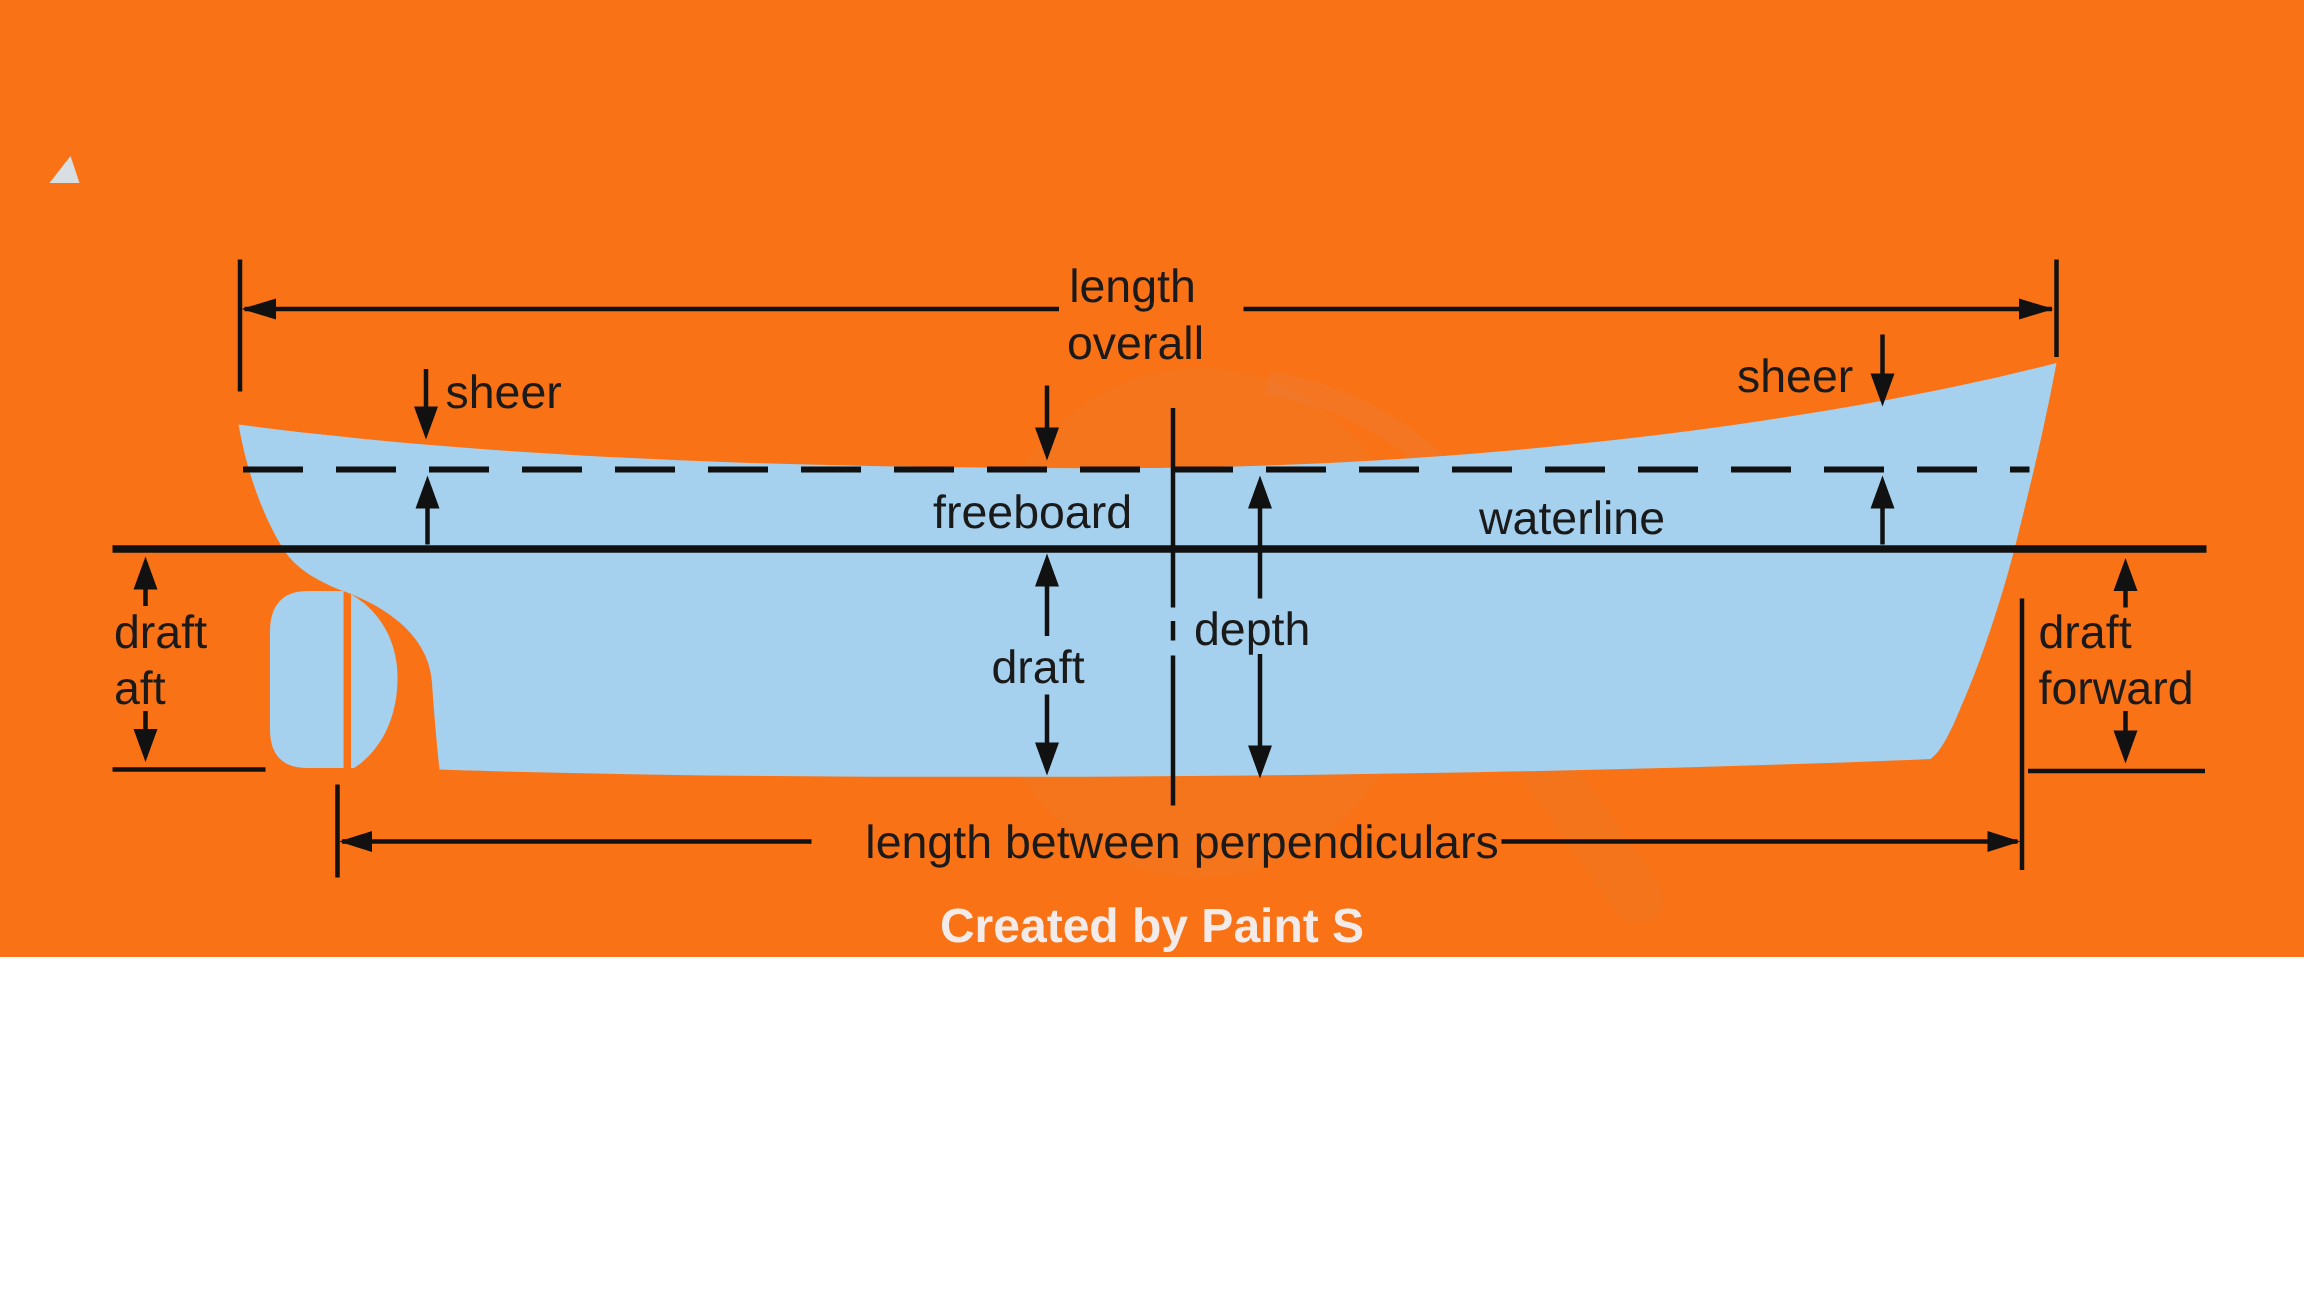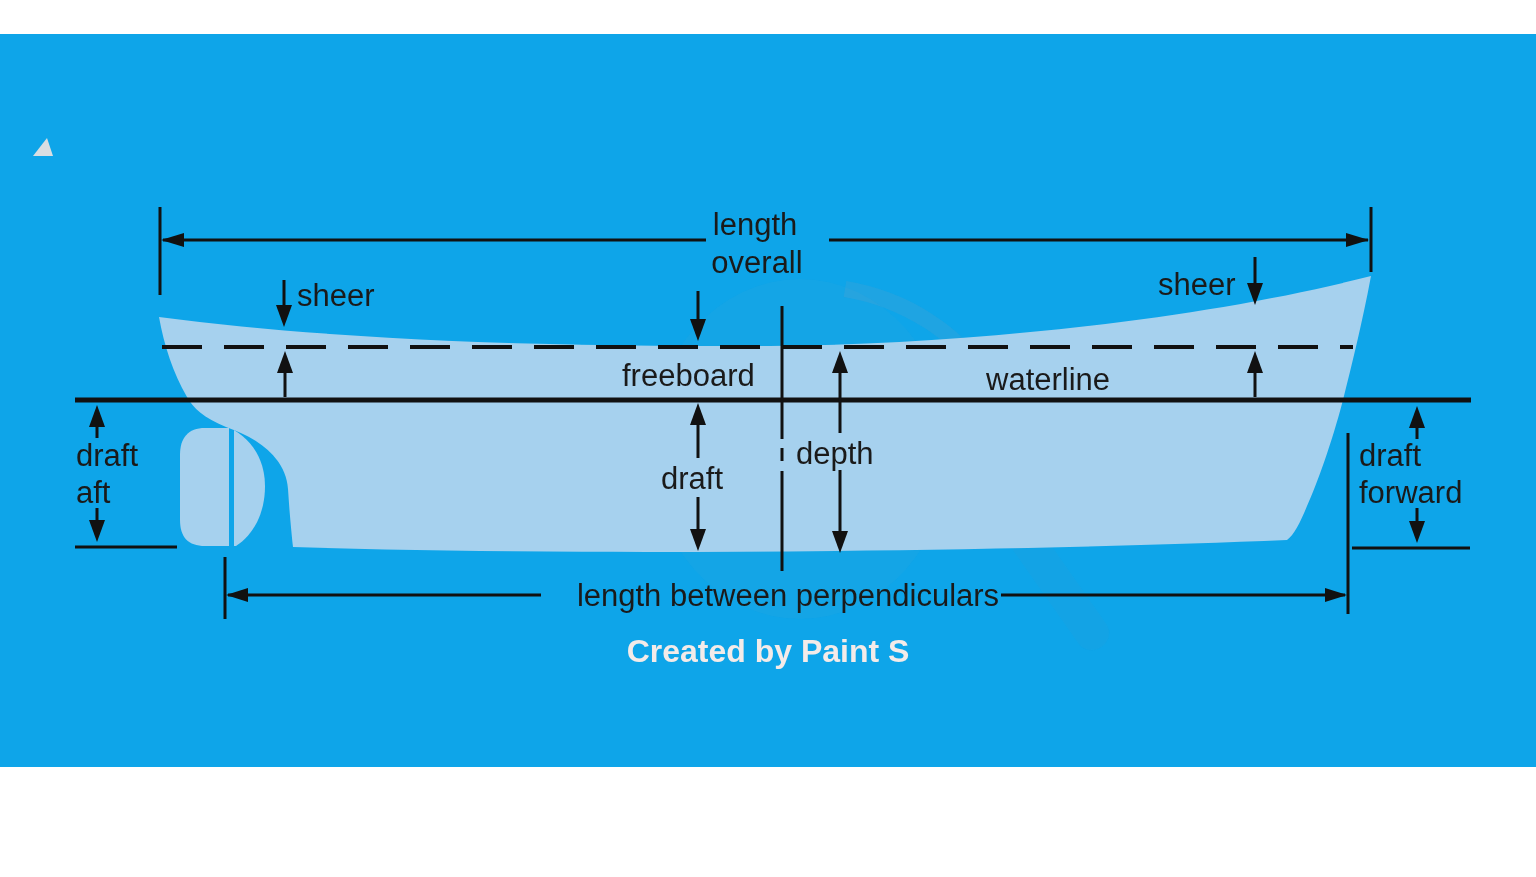--- a/index.html
+++ b/index.html
@@ -1,17 +1,17 @@
 <!DOCTYPE html>
 <html><head>
 <meta charset="utf-8">
 <style>
   html,body{margin:0;padding:0;background:#ffffff;}
-  .stage{position:relative;width:1536px;height:733px;background:#0ea5e9;overflow:hidden;
-         font-family:"Liberation Sans", sans-serif;margin-top:34px;}
+  .stage{position:relative;width:1536px;height:638px;background:#f97316;overflow:hidden;
+         font-family:"Liberation Sans", sans-serif;}
   svg{display:block;}
   text{font-family:"Liberation Sans", sans-serif;font-size:31px;fill:#1a1a1a;}
   .wm-text{font-size:32px;font-weight:bold;fill:#f3ebe9;}
   .dim{stroke:#111;stroke-width:3;fill:none;}
   .thick{stroke:#111;stroke-width:5;fill:none;}
   .deckdash{stroke:#111;stroke-width:4;fill:none;stroke-dasharray:40 22;}
   .arrow{fill:#111;stroke:none;}
 </style>
 </head>
 <body>

